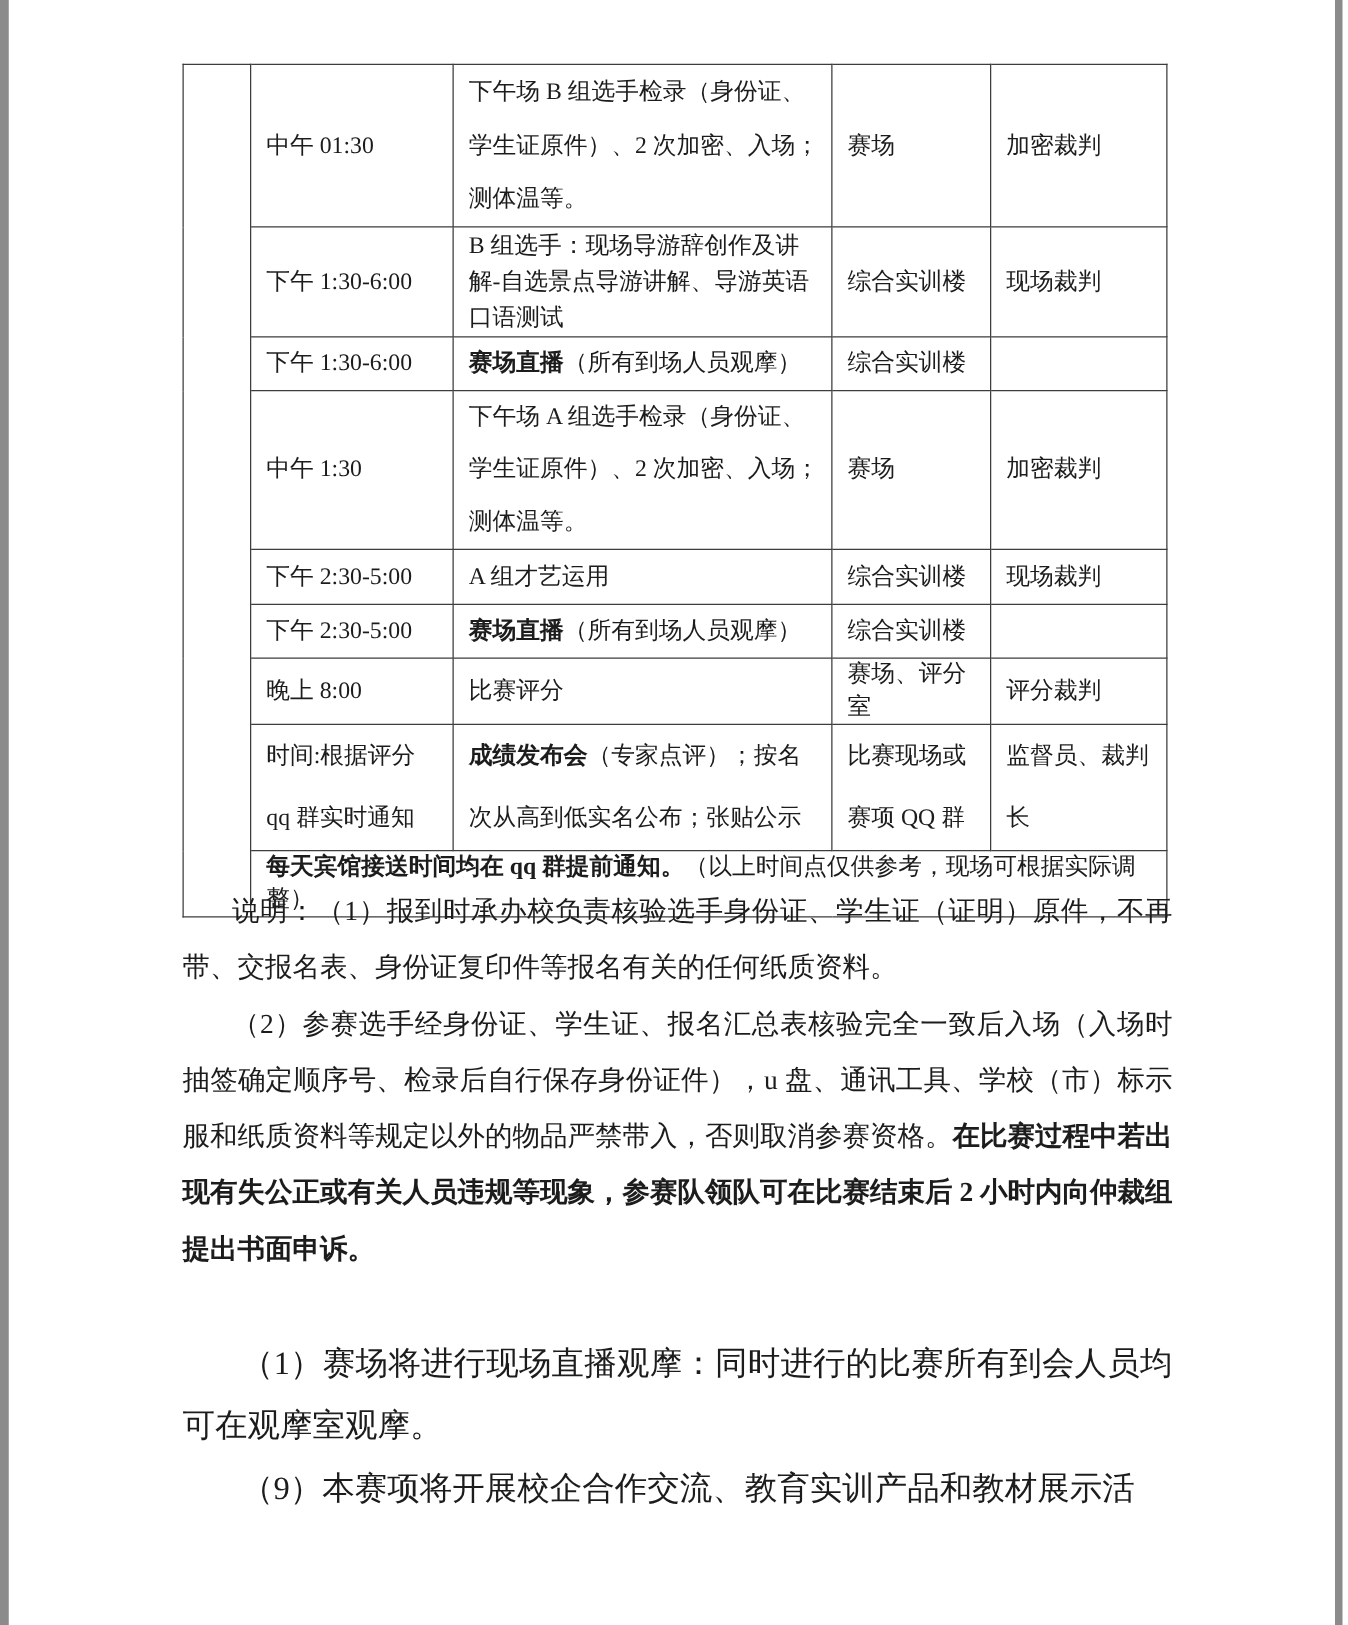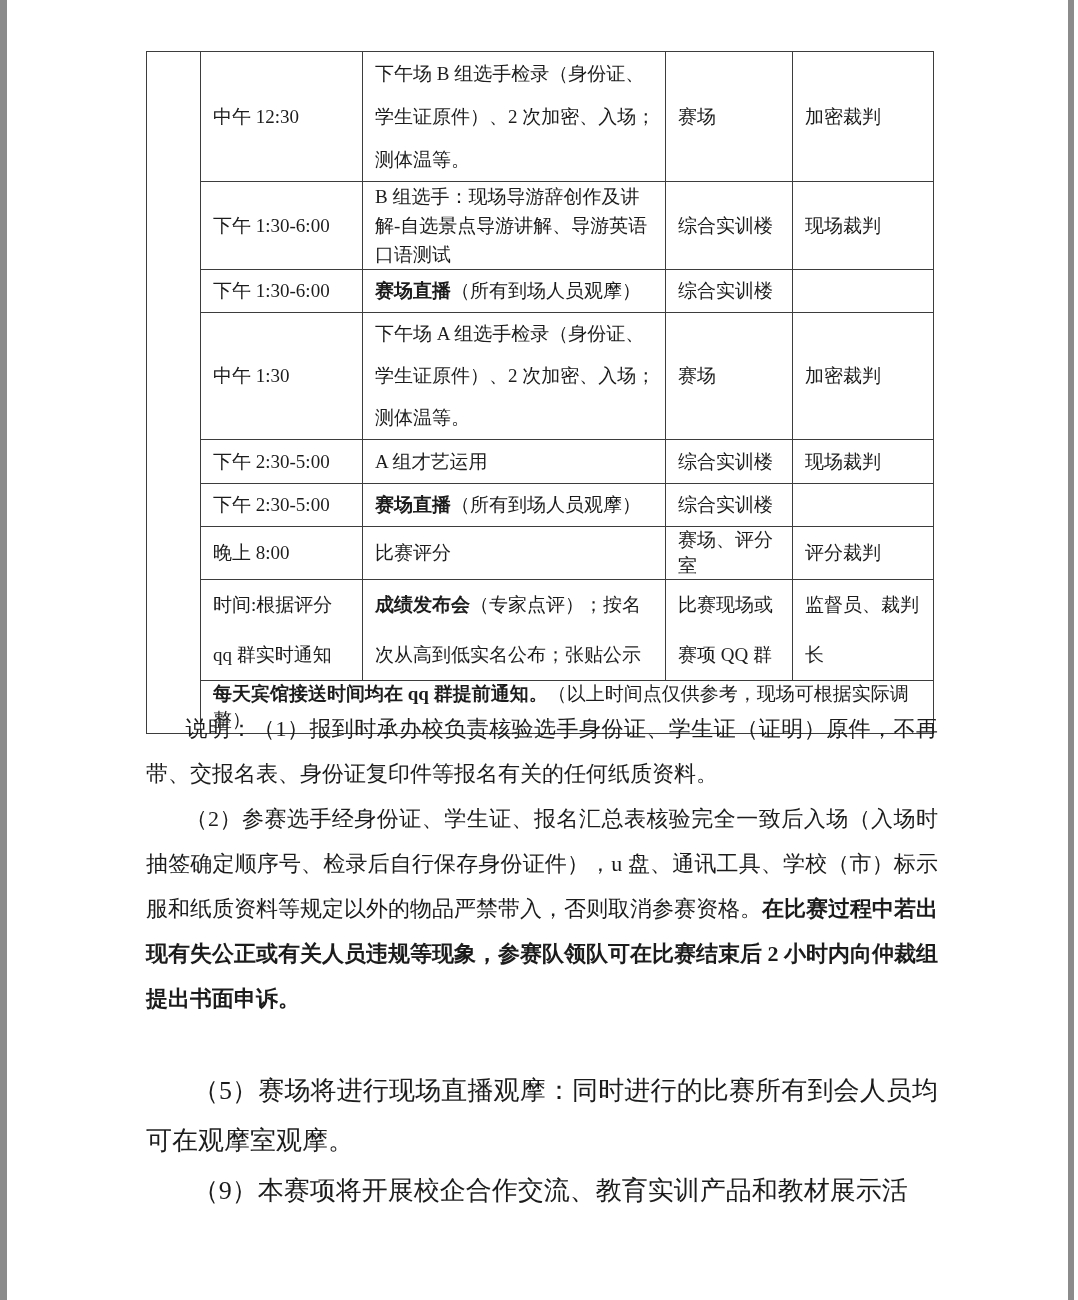--- a/index.html
+++ b/index.html
@@ -71,21 +71,21 @@
   <colgroup>
     <col style="width:54px">
     <col style="width:162px">
     <col style="width:303px">
     <col style="width:127px">
     <col style="width:141px">
   </colgroup>
   <tbody>
       <tr class="r-tall-a">
         <td class="c-first" rowspan="9"></td>
-        <td class="c-time">中午 12:30</td>
+        <td class="c-time">中午 01:30</td>
         <td class="c-act"><span>下午场 B 组选手检录（身份证、学生证原件）、2 次加密、入场；测体温等。</span></td>
         <td class="c-loc">赛场</td>
         <td class="c-judge">加密裁判</td>
       </tr>
       <tr class="r-mid">
         <td class="c-time">下午 1:30-6:00</td>
         <td class="c-act"><span>B 组选手：现场导游辞创作及讲解-自选景点导游讲解、导游英语口语测试</span></td>
         <td class="c-loc">综合实训楼</td>
         <td class="c-judge">现场裁判</td>
       </tr>
@@ -131,16 +131,16 @@
     </tbody>
 </table>
 
 <div class="notes">
     <p><span>说明：（1）报到时承办校负责核验选手身份证、学生证（证明）原件，不再带、交报名表、身份证复印件等报名有关的任何纸质资料。</span></p>
     <p><span>（2）参赛选手经身份证、学生证、报名汇总表核验完全一致后入场（入场时抽签确定顺序号、检录后自行保存身份证件），u 盘、通讯工具、学校（市）标示服和纸质资料等规定以外的物品严禁带入，否则取消参赛资格。</span><span class="b">在比赛过程中若出现有失公正或有关人员违规等现象，参赛队领队可在比赛结束后 2 小时内向仲裁组提出书面申诉。</span></p>
   </div>
 
 <div class="section3">
   <div>
-      <p>（5）赛场将进行现场直播观摩：同时进行的比赛所有到会人员均可在观摩室观摩。</p>
+      <p>（1）赛场将进行现场直播观摩：同时进行的比赛所有到会人员均可在观摩室观摩。</p>
       <p>（9）本赛项将开展校企合作交流、教育实训产品和教材展示活</p>
     </div>
 </div>
 
 </body></html>

